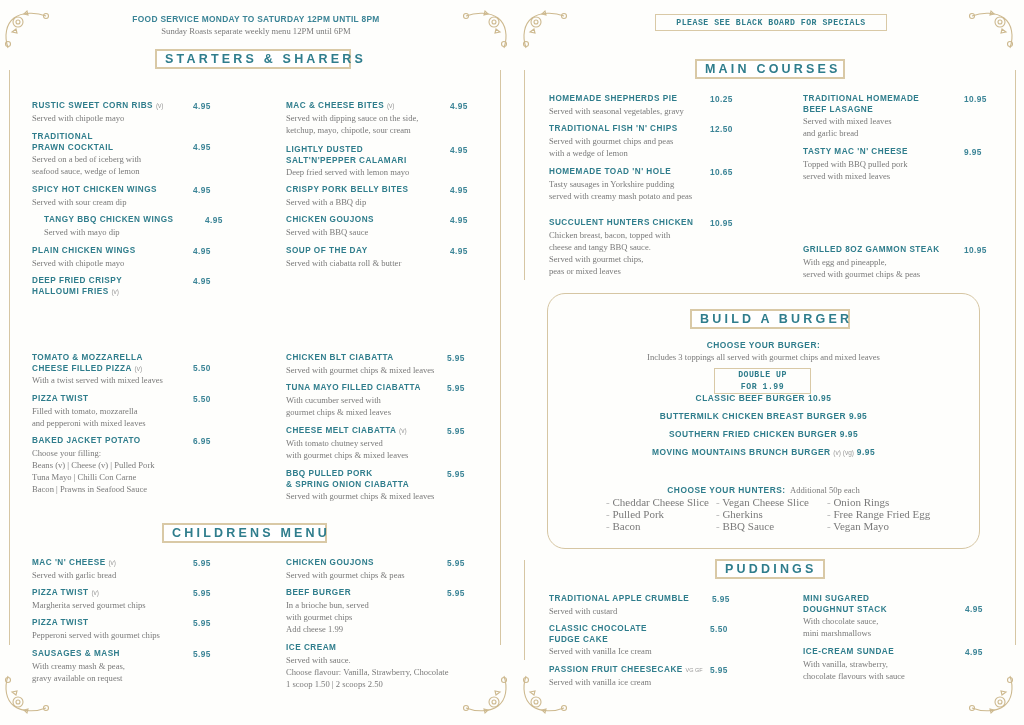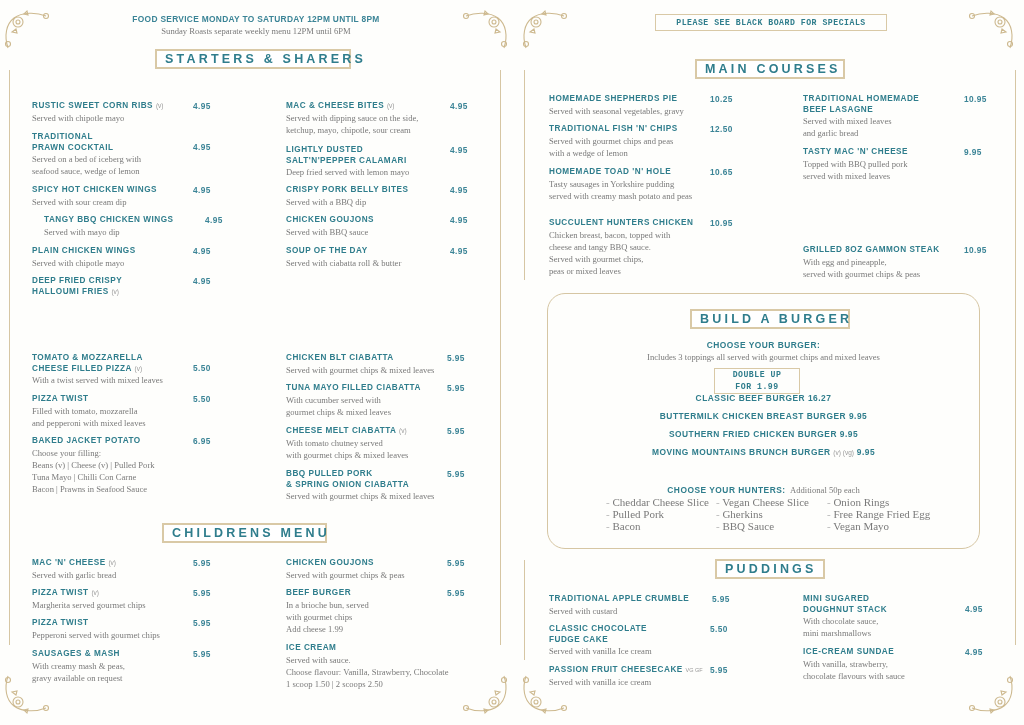--- a/index.html
+++ b/index.html
@@ -359,22 +359,22 @@
     <div class="desc">With egg and pineapple,</div>
     <div class="desc">served with gourmet chips &amp; peas</div>
     <div class="price" style="left:161px;">10.95</div>
   </div>
 </div>
 
 <div class="burger-box"></div>
 <div class="section-title" style="left:690px; top:309px; width:160px;">BUILD A BURGER</div>
 <div class="center-line burger-line" style="top:340px;">CHOOSE YOUR BURGER:</div>
 <div class="center-line" style="top:352px; font-family:'Liberation Serif',serif; font-size:8.6px; color:#7a7a7a;">Includes 3 toppings all served with gourmet chips and mixed leaves</div>
-<div class="double-box" style="left:714px; top:368px; width:86px; text-align:center;">DOUBLE UP FOR 1.99</div>
-<div class="center-line burger-line" style="top:393px;">CLASSIC BEEF BURGER 16.27</div>
+<div class="double-box" style="left:714px; top:368px; width:97px; text-align:center;">DOUBLE UP FOR 1.99</div>
+<div class="center-line burger-line" style="top:393px;">CLASSIC BEEF BURGER 10.95</div>
 <div class="center-line burger-line" style="top:411px;">BUTTERMILK CHICKEN BREAST BURGER 9.95</div>
 <div class="center-line burger-line" style="top:429px;">SOUTHERN FRIED CHICKEN BURGER 9.95</div>
 <div class="center-line burger-line" style="top:447px;">
   <span>MOVING MOUNTAINS BRUNCH BURGER</span> <span class="tag">(v) (vg)</span> <span>9.95</span>
 </div>
 <div class="center-line" style="top:479px;">
   <span class="burger-line">CHOOSE YOUR HUNTERS:</span>
   <span style="font-family:'Liberation Serif',serif; font-size:8.6px; color:#7a7a7a;">Additional 50p each</span>
 </div>
 <div class="topping-col" style="left:606px; top:496px;">

